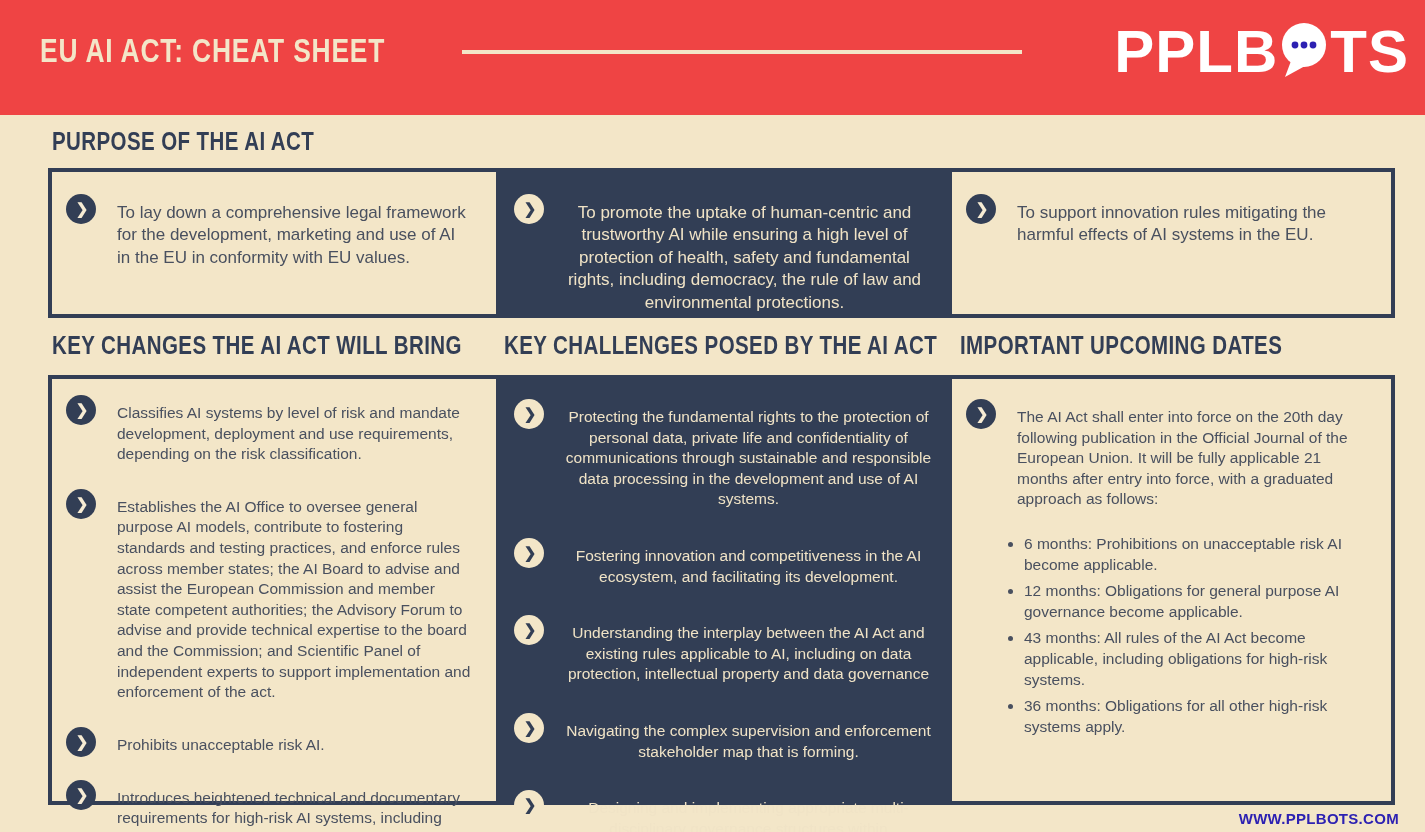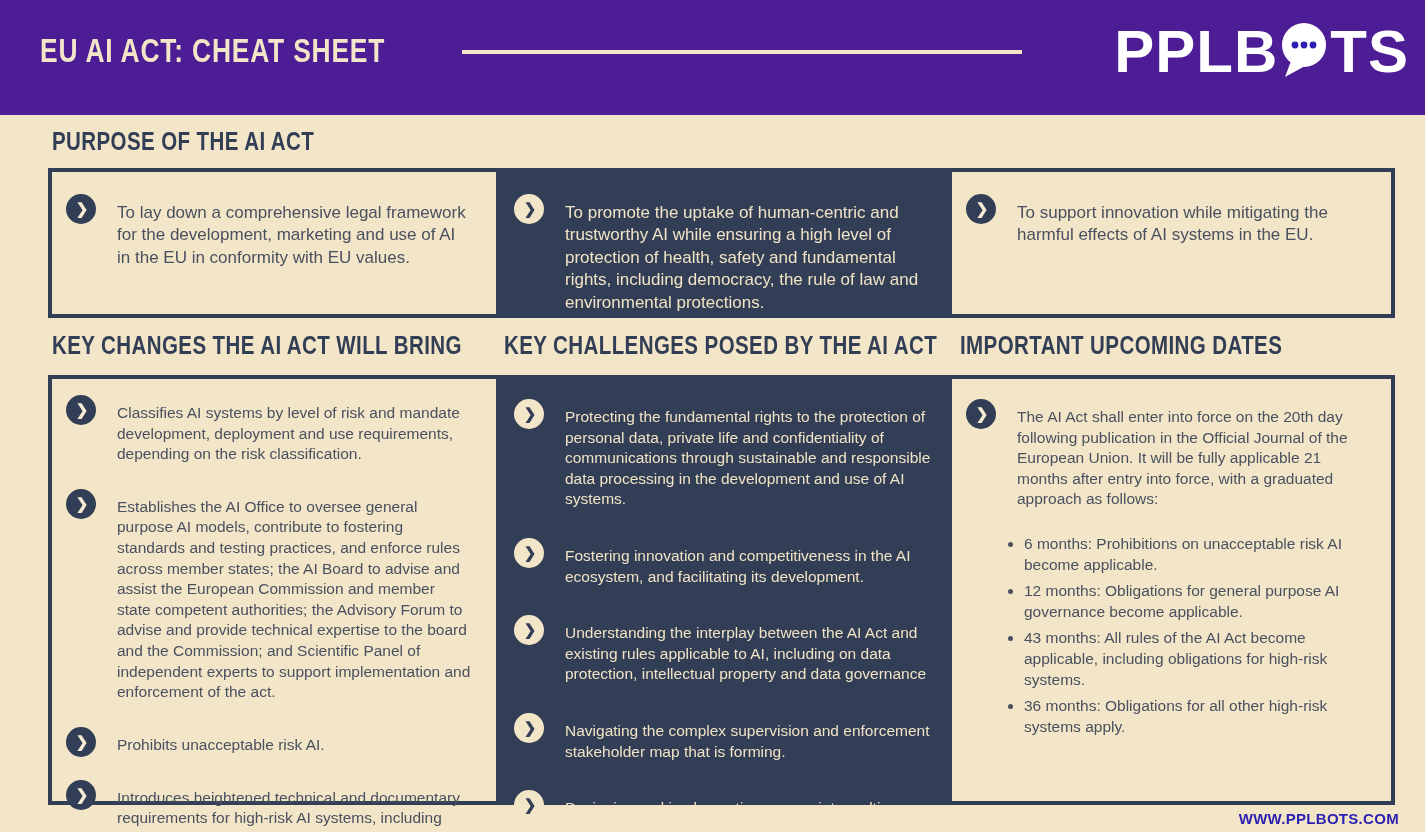--- a/index.html
+++ b/index.html
@@ -2,21 +2,21 @@
 <html><head>
 <meta charset="utf-8">
 <style>
   html,body{margin:0;padding:0;}
   .page{
     position:relative; width:1425px; height:832px;
     background:#f3e6c8; overflow:hidden;
     font-family:"Liberation Sans", sans-serif;
   }
   
-  .header{position:absolute; left:0; top:0; width:100%; height:115px; background:#4c1d95;}
+  .header{position:absolute; left:0; top:0; width:100%; height:115px; background:#ef4444;}
   .header-title{
     position:absolute; left:40px; top:32px; margin:0;
     font-size:33px; font-weight:900; letter-spacing:1px; color:#f3e6c8;
     transform:scaleX(0.80); transform-origin:left top; white-space:nowrap;
   }
   .header-line{position:absolute; left:462px; top:50px; width:560px; height:4px; background:#f3e6c8;}
   .logo{
     position:absolute; right:16px; top:18px; display:flex; align-items:center;
     color:#ffffff; font-size:60px; font-weight:700; letter-spacing:1px; line-height:1;
   }
@@ -46,21 +46,21 @@
   #purpose-box .bullet{margin-top:22px; padding-right:20px;}
   .chev{
     width:30px; height:30px; border-radius:50%; flex:none;
     display:flex; align-items:center; justify-content:center;
     font-size:15px; font-weight:bold; padding-left:2px; box-sizing:border-box;
   }
   .light .chev{background:#323e55; color:#f7ecd4;}
   .dark  .chev{background:#f3e6c8; color:#323e55;}
   .bullet p{margin:8px; font-size:15.5px; line-height:1.33; color:#49505f;}
   #purpose-box .bullet p{font-size:17px; line-height:1.32;}
-  .dark .bullet p{color:#f0e3c6;}
+  .dark .bullet p{color:#f0e3c6;text-align:center;}
   .c2 .bullet{padding:0 12px 0 18px; margin-top:20px;}
   #main-box .c1 .bullet{margin-top:16px;}
   #main-box .c3 .bullet{margin-top:20px;}
   .dates-list{
     margin:16px 30px 16px 72px; padding:0; font-size:15.5px; line-height:1.33; color:#49505f;
   }
   .dates-list li{margin-bottom:6px;}
   
   .site{
     position:absolute; right:26px; bottom:5px; margin:0;
@@ -101,21 +101,21 @@
     </div>
     <div class="col c2 dark">
       <div class="bullet">
         <span class="chev">❯</span>
         <p>To promote the uptake of human-centric and trustworthy AI while ensuring a high level of protection of health, safety and fundamental rights, including democracy, the rule of law and environmental protections.</p>
       </div>
     </div>
     <div class="col c3 light">
       <div class="bullet">
         <span class="chev">❯</span>
-        <p>To support innovation while mitigating the harmful effects of AI systems in the EU.</p>
+        <p>To support innovation rules mitigating the harmful effects of AI systems in the EU.</p>
       </div>
     </div>
   </div>
 
   <h2 class="sec-heading" id="h-changes">KEY CHANGES THE AI ACT WILL BRING</h2>
   <h2 class="sec-heading" id="h-challenges">KEY CHALLENGES POSED BY THE AI ACT</h2>
   <h2 class="sec-heading" id="h-dates">IMPORTANT UPCOMING DATES</h2>
 
   <div class="box" id="main-box">
 

